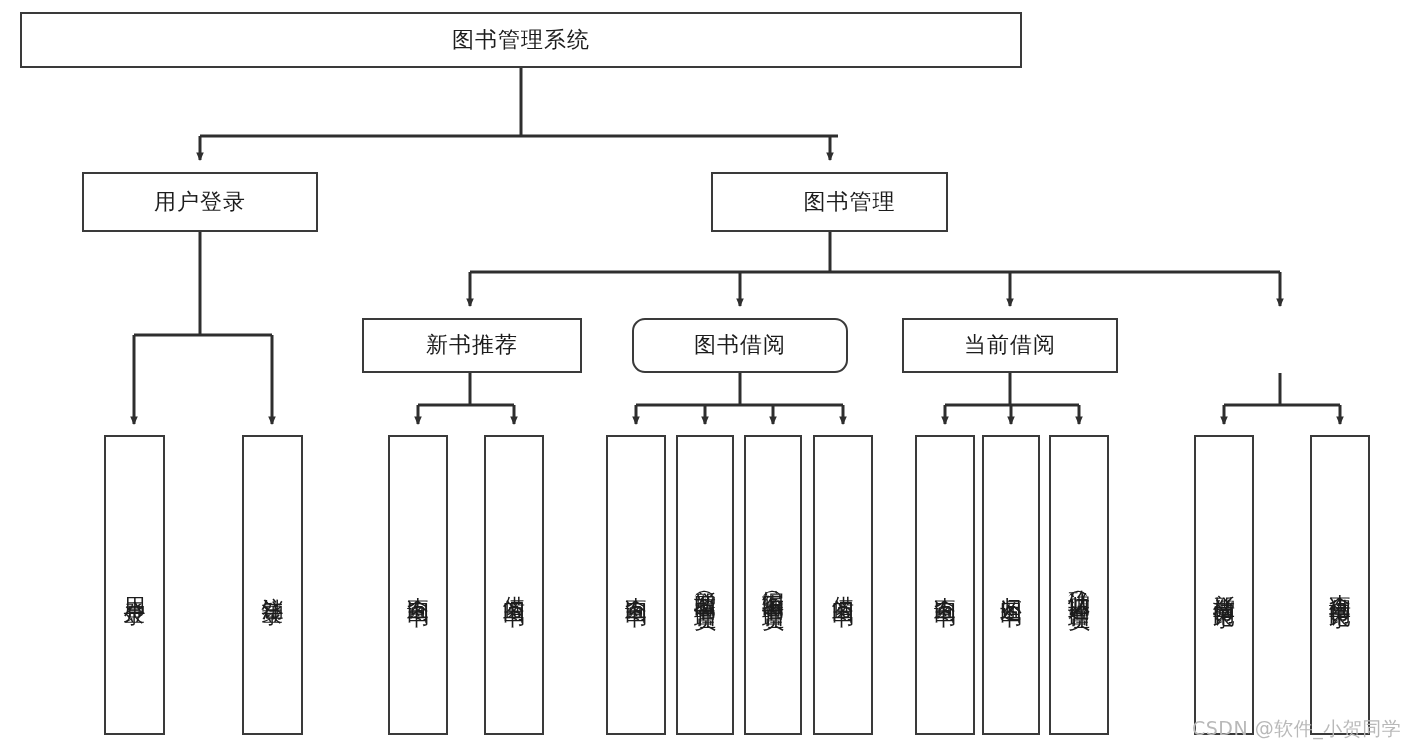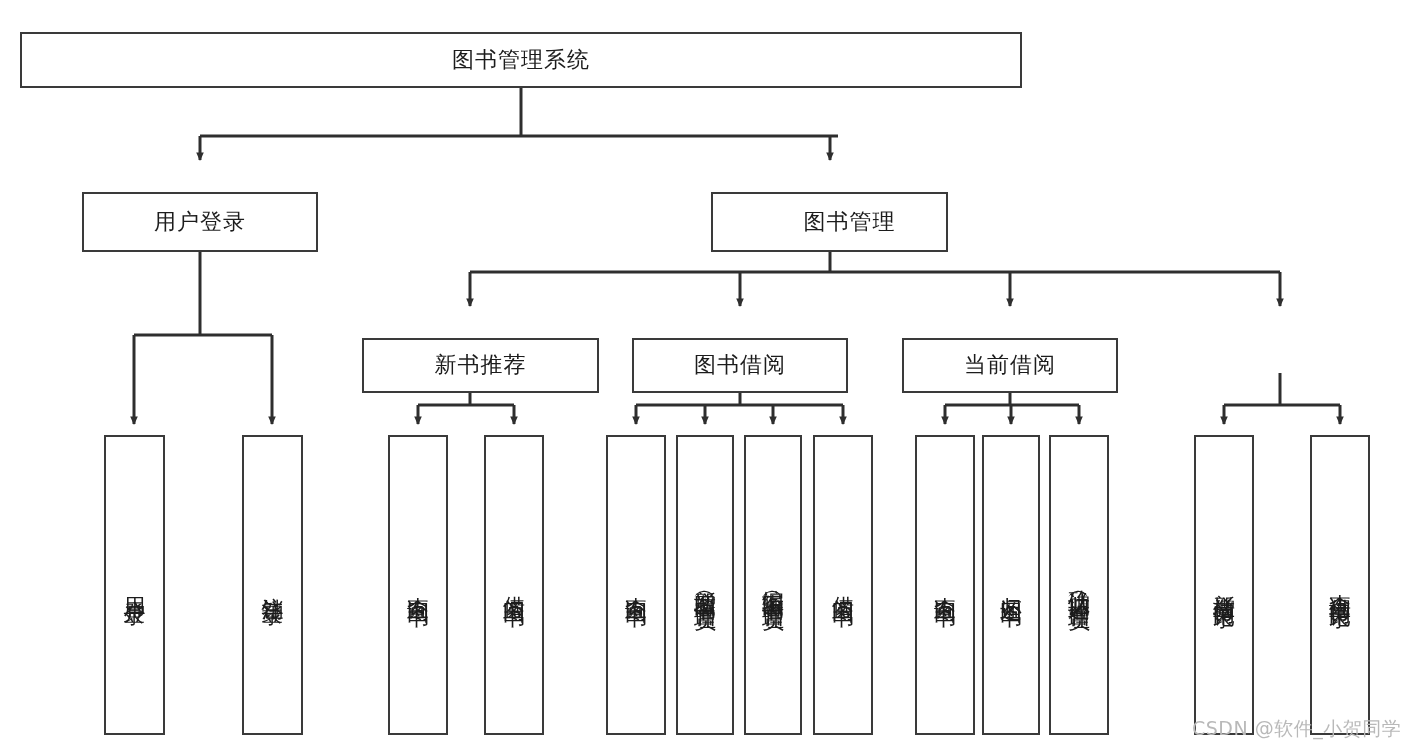--- a/index.html
+++ b/index.html
@@ -31,21 +31,20 @@
     display:flex;
     align-items:center;
     justify-content:center;
     text-align:center;
   }
   .node.h-node{
     font-size:22px;
     line-height:1.2;
     letter-spacing:1px;
     padding:2px 4px;
-    margin-top:20px;
   }
   .node.v-node{
     font-size:22px;
     letter-spacing:2px;
     padding:10px 2px;
     align-items:center;
     justify-content:center;
   }
   .v-node .vtext{
     writing-mode:vertical-rl;
@@ -124,25 +123,25 @@
   </div>
 
   <div class="node h-node" style="left:82px; top:172px; width:236px; height:60px;">
     <span>用户登录</span>
   </div>
 
   <div class="node h-node" style="left:711px; top:172px; width:237px; height:60px;padding-left:44px;">
     <span>图书管理</span>
   </div>
 
-  <div class="node h-node" style="left:362px; top:318px; width:237px; height:55px;">
+  <div class="node h-node" style="left:362px; top:318px; width:220px; height:55px;">
     <span>新书推荐</span>
   </div>
 
-  <div class="node h-node" style="left:632px; top:318px; width:216px; height:55px;">
+  <div class="node h-node" style="left:632px; top:318px; width:216px; height:55px;border-radius:13px;">
     <span>图书借阅</span>
   </div>
 
   <div class="node h-node" style="left:902px; top:318px; width:216px; height:55px;">
     <span>当前借阅</span>
   </div>
 
 
   <div class="node v-node" style="left:104px; top:435px; width:61px; height:300px;">
     <span class="vtext">用户登录</span>

